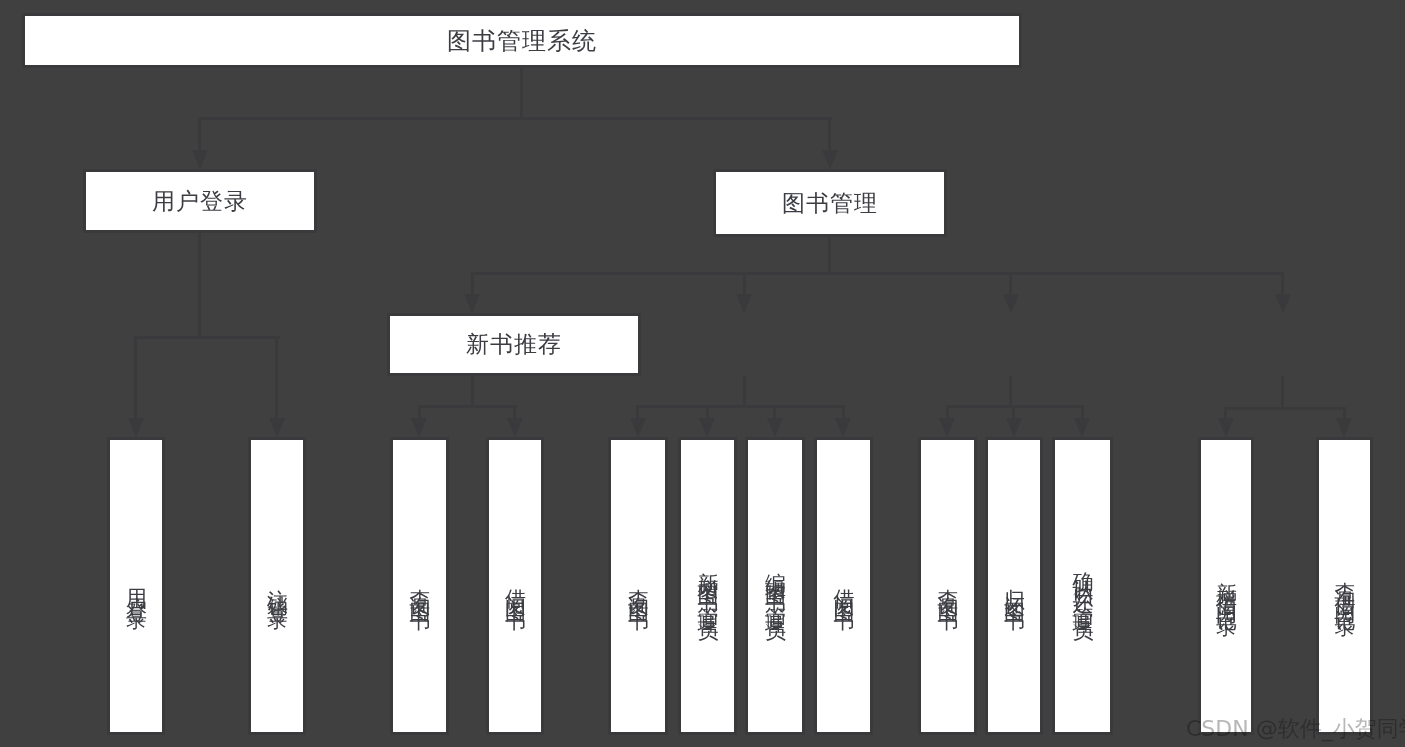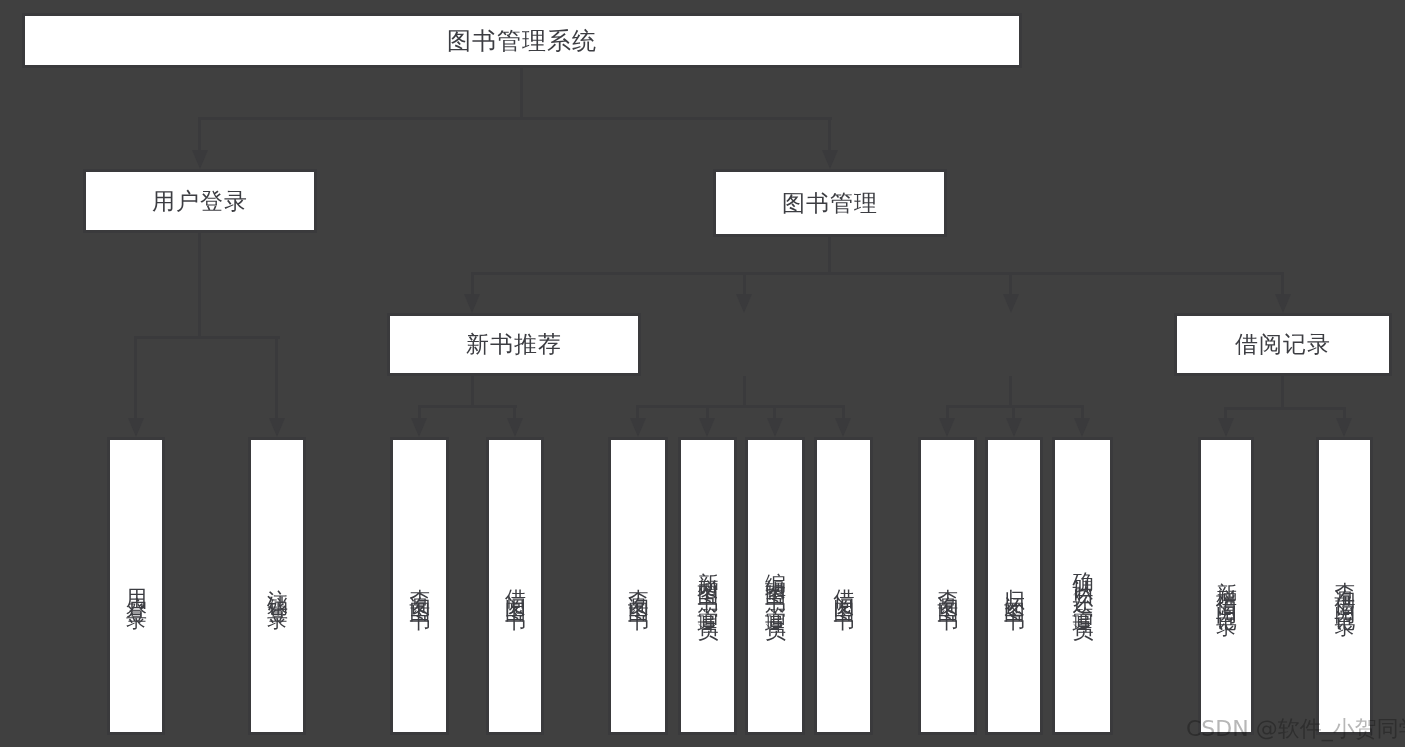--- a/index.html
+++ b/index.html
@@ -105,23 +105,20 @@
   <div class="box hbox" style="left:83px;top:169px;width:234px;height:64px;">
     <span>用户登录</span>
   </div>
   <div class="box hbox" style="left:713px;top:169px;width:234px;height:68px;">
     <span>图书管理</span>
   </div>
 
   <div class="box hbox" style="left:363px;top:313px;width:254px;height:63px;margin-left:24px;">
     <span>新书推荐</span>
   </div>
-  <div class="box hbox" style="left:1174px;top:313px;width:218px;height:63px;">
-    <span>借阅记录</span>
-  </div>
 
   <div class="box leaf" style="left:107px;top:437px;width:58px;height:298px;">
     <span class="vtext">用户登录</span>
   </div>
   <div class="box leaf" style="left:248px;top:437px;width:58px;height:298px;">
     <span class="vtext">注销登录</span>
   </div>
 
   <div class="box leaf" style="left:390px;top:437px;width:59px;height:298px;">
     <span class="vtext">查询图书</span>

